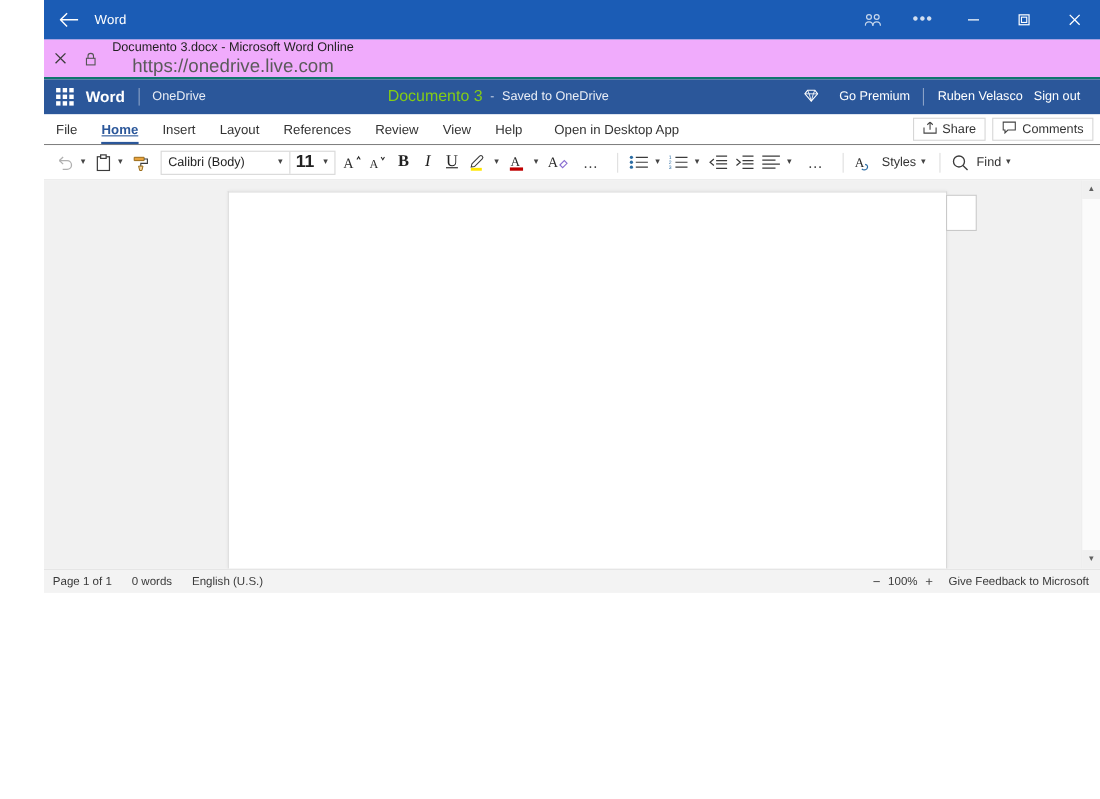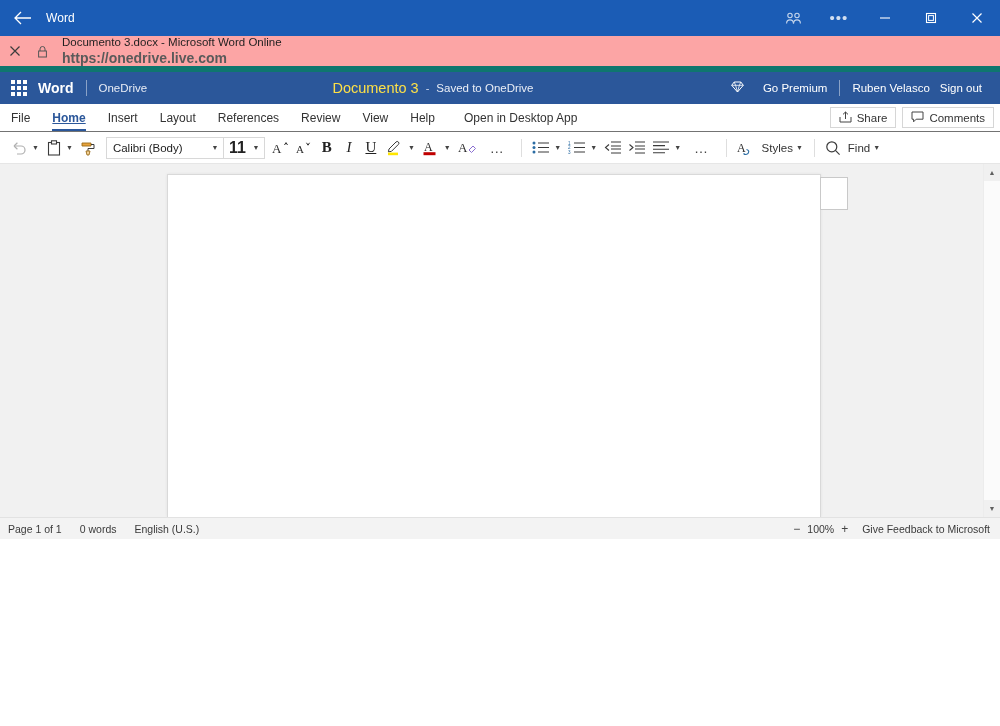--- a/index.html
+++ b/index.html
@@ -2,21 +2,21 @@
 <html><head>
 <meta charset="utf-8">
 <style>
   * { box-sizing: border-box; margin: 0; padding: 0; }
   html, body {
     width: 1000px; height: 726px;
     font-family: "Liberation Sans", sans-serif;
     background: #ffffff;
     overflow: hidden;
   }
-  #app { width: 1000px; height: 539px; display: flex; flex-direction: column; position: relative; }
+  #app { width: 1000px; height: 539px; display: flex; flex-direction: column; position: relative; padding-left: 40px; }
 
   
   .titlebar {
     height: 36px; background: #1b5cb5; display: flex; align-items: center;
     flex: 0 0 36px; color: #ffffff;
   }
   .tb-back {
     width: 46px; height: 36px; display: flex; align-items: center; justify-content: center;
     color: #fff;
   }
@@ -25,42 +25,42 @@
   .tb-spacer { flex: 1; }
   .tb-btn {
     width: 46px; height: 36px; display: flex; align-items: center; justify-content: center;
     color: #ffffff;
   }
   .tb-btn.dim { opacity: .75; }
   .tb-ellipsis { font-size: 15px; line-height: 10px; letter-spacing: 1px; opacity: .8; }
 
   
   .addrbar {
-    height: 36px; background: #fca5a5; display: flex; align-items: center;
-    flex: 0 0 36px; border-bottom: 6px solid #0f766e; position: relative;
+    height: 36px; background: #f0abfc; display: flex; align-items: center;
+    flex: 0 0 36px; border-bottom: 2px solid #0f766e; position: relative; text-align: center;
   }
   .addr-close { width: 30px; display: flex; align-items: center; justify-content: center; color: #3c3c3c; }
   .addr-lock { width: 24px; display: flex; align-items: center; justify-content: center; color: #555; }
   .addr-text { display: flex; flex-direction: column; justify-content: center; margin-left: 8px; line-height: 1.15; }
   .addr-title { font-size: 11.5px; color: #1f1f1f; }
-  .addr-url { font-size: 14px; color: #5a5a5a; font-weight: bold; }
+  .addr-url { font-size: 17px; color: #5a5a5a; }
 
   
   .offbar {
     height: 32px; background: #2b579a; flex: 0 0 32px;
     display: flex; align-items: center; color: #ffffff; font-size: 12.5px;
   }
   .waffle { width: 38px; height: 32px; display: flex; align-items: center; justify-content: center; }
   .waffle-grid { display: grid; grid-template-columns: repeat(3, 4px); grid-template-rows: repeat(3, 4px); gap: 2px; }
   .waffle-grid i { background: #ffffff; display: block; width: 4px; height: 4px; }
   .off-app { font-size: 14px; font-weight: bold; color: #ffffff; padding-right: 12px; }
   .off-div { width: 1px; height: 16px; background: rgba(255,255,255,.45); }
   .off-loc { font-size: 11.5px; color: #eaeef6; padding-left: 12px; }
   .off-center { flex: 1; display: flex; align-items: center; justify-content: center; gap: 7px; }
-  .off-docname { font-size: 14.5px; color: #fde047; }
+  .off-docname { font-size: 14.5px; color: #84cc16; }
   .off-dash { font-size: 11px; color: #cfd9ec; }
   .off-saved { font-size: 11.5px; color: #eaeef6; }
   .off-right { display: flex; align-items: center; gap: 0; padding-right: 10px; }
   .off-premium { display: flex; align-items: center; gap: 19px; font-size: 11.5px; color: #ffffff; padding: 0 12px; }
   .off-user { font-size: 11.5px; color: #ffffff; padding: 0 10px 0 12px; }
   .off-signout { font-size: 11.5px; color: #ffffff; padding-right: 8px; }
 
   
   .ribbon-tabs {
     height: 28px; flex: 0 0 28px; background: #ffffff; display: flex; align-items: center;

